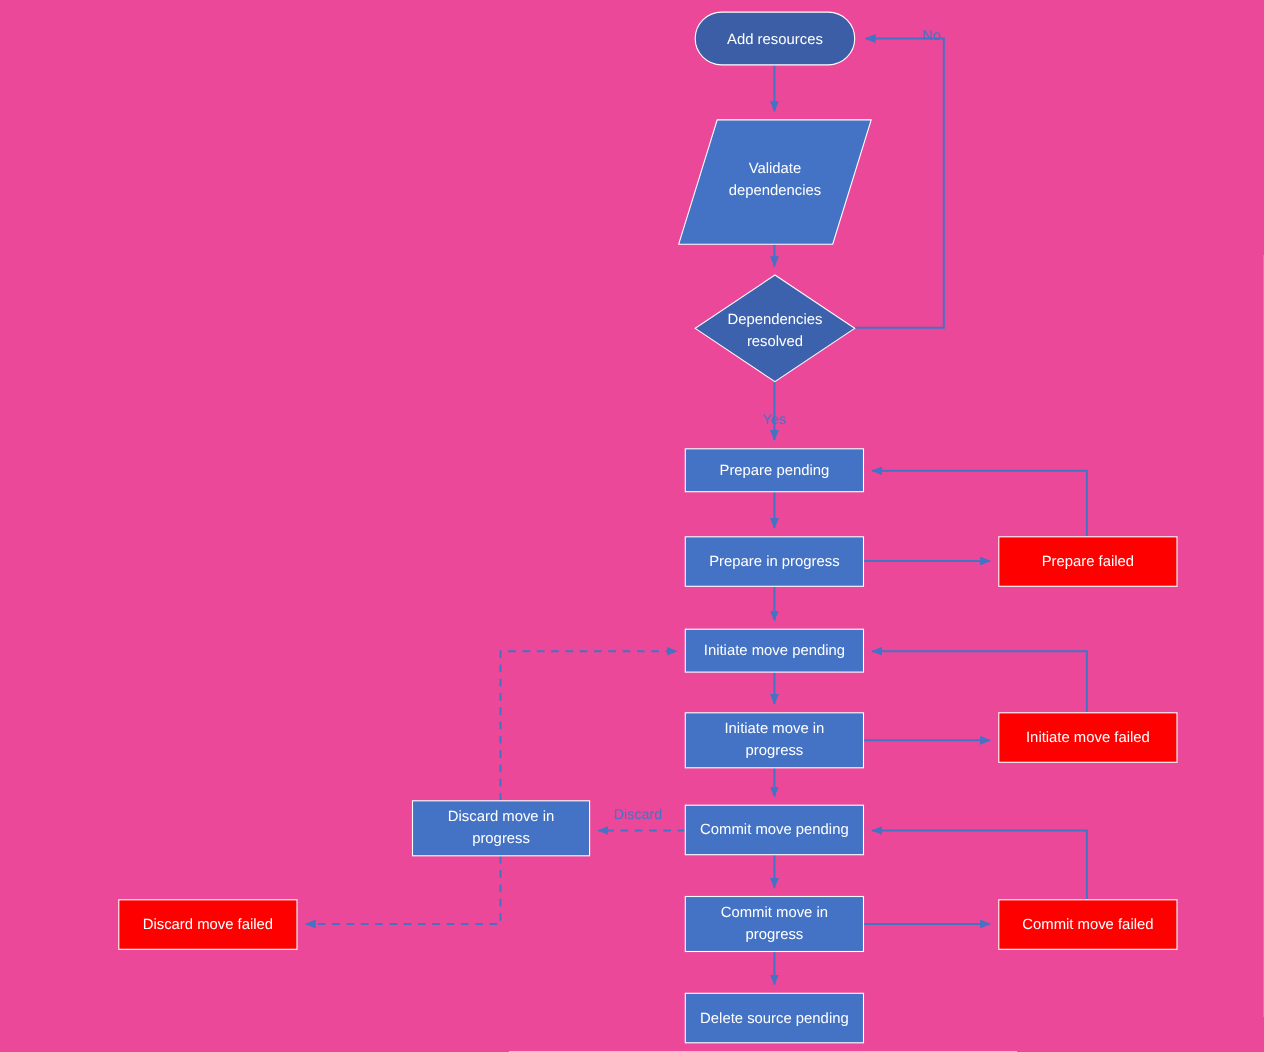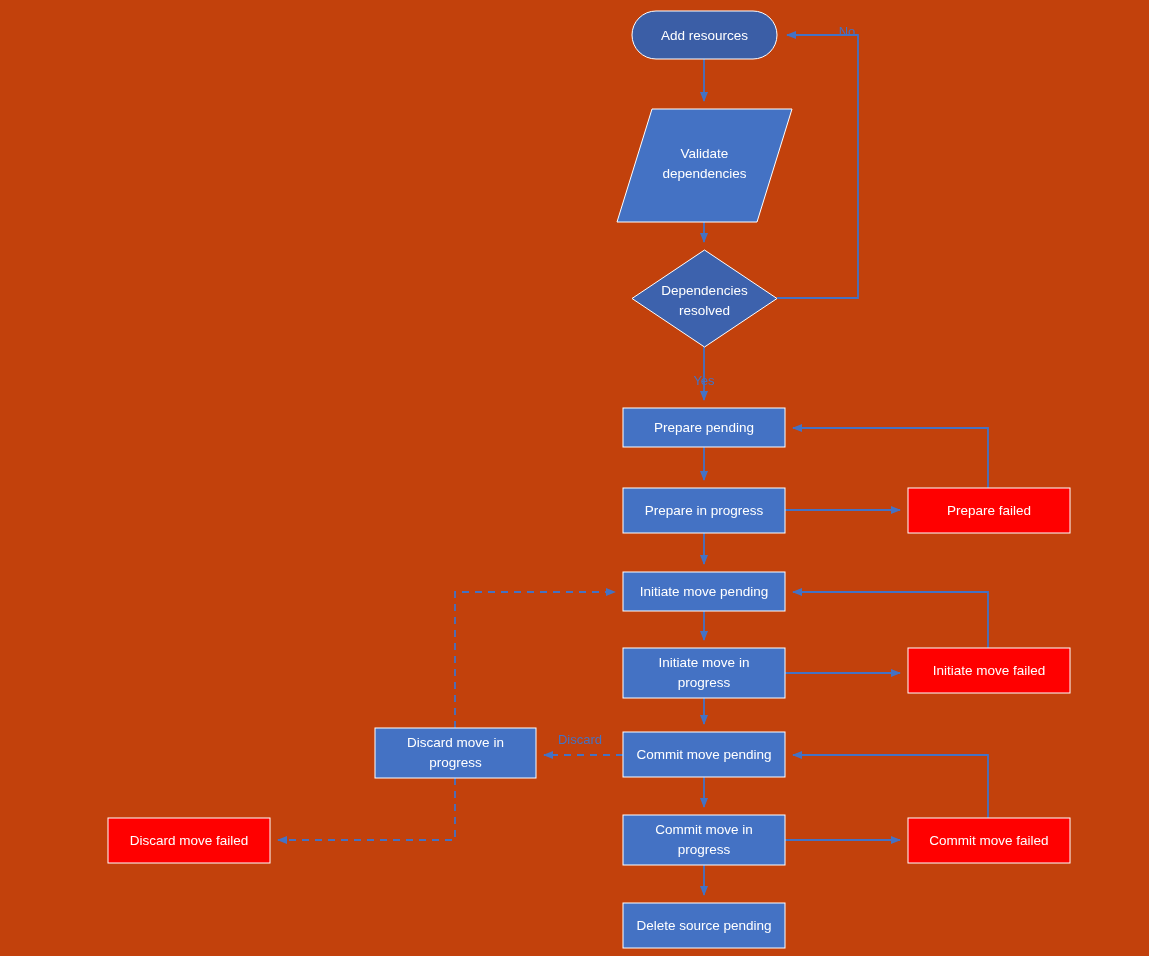--- a/index.html
+++ b/index.html
@@ -1,17 +1,17 @@
 <!DOCTYPE html>
 <html><head>
 <meta charset="utf-8">
 <style>
   html,body{margin:0;padding:0;background:#ffffff;}
   body{font-family:"Liberation Sans", sans-serif;}
-  #stage{position:relative;width:1149px;height:956px;background:#c2410c;overflow:hidden;}
+  #stage{position:relative;width:1149px;height:956px;background:#ec4899;overflow:hidden;}
   svg#flow{position:absolute;left:0;top:0;width:1149px;height:956px;}
   .node-label{fill:#ffffff;font-family:"Liberation Sans",sans-serif;font-size:13.5px;text-anchor:middle;dominant-baseline:middle;}
   .edge-label{fill:#4472C4;font-family:"Liberation Sans",sans-serif;font-size:13px;text-anchor:middle;dominant-baseline:middle;}
   .shape{stroke:#ffffff;stroke-width:1;}
 </style>
 </head>
 <body>
 
 <div id="stage">
   <svg id="flow" viewBox="0 0 1149 956">

